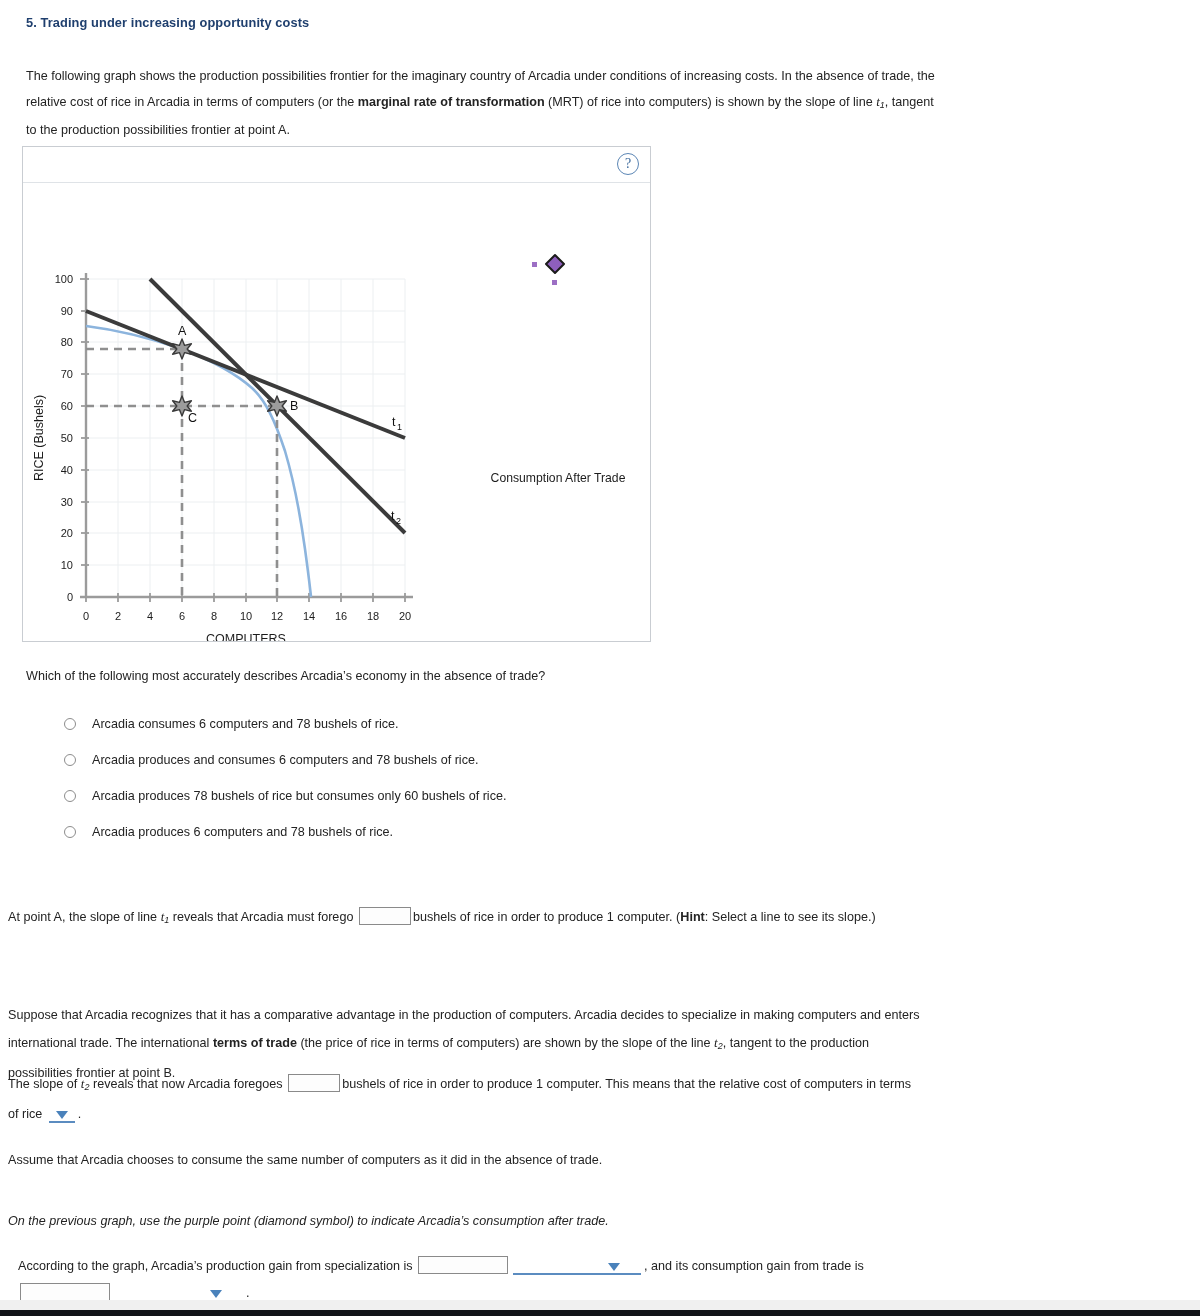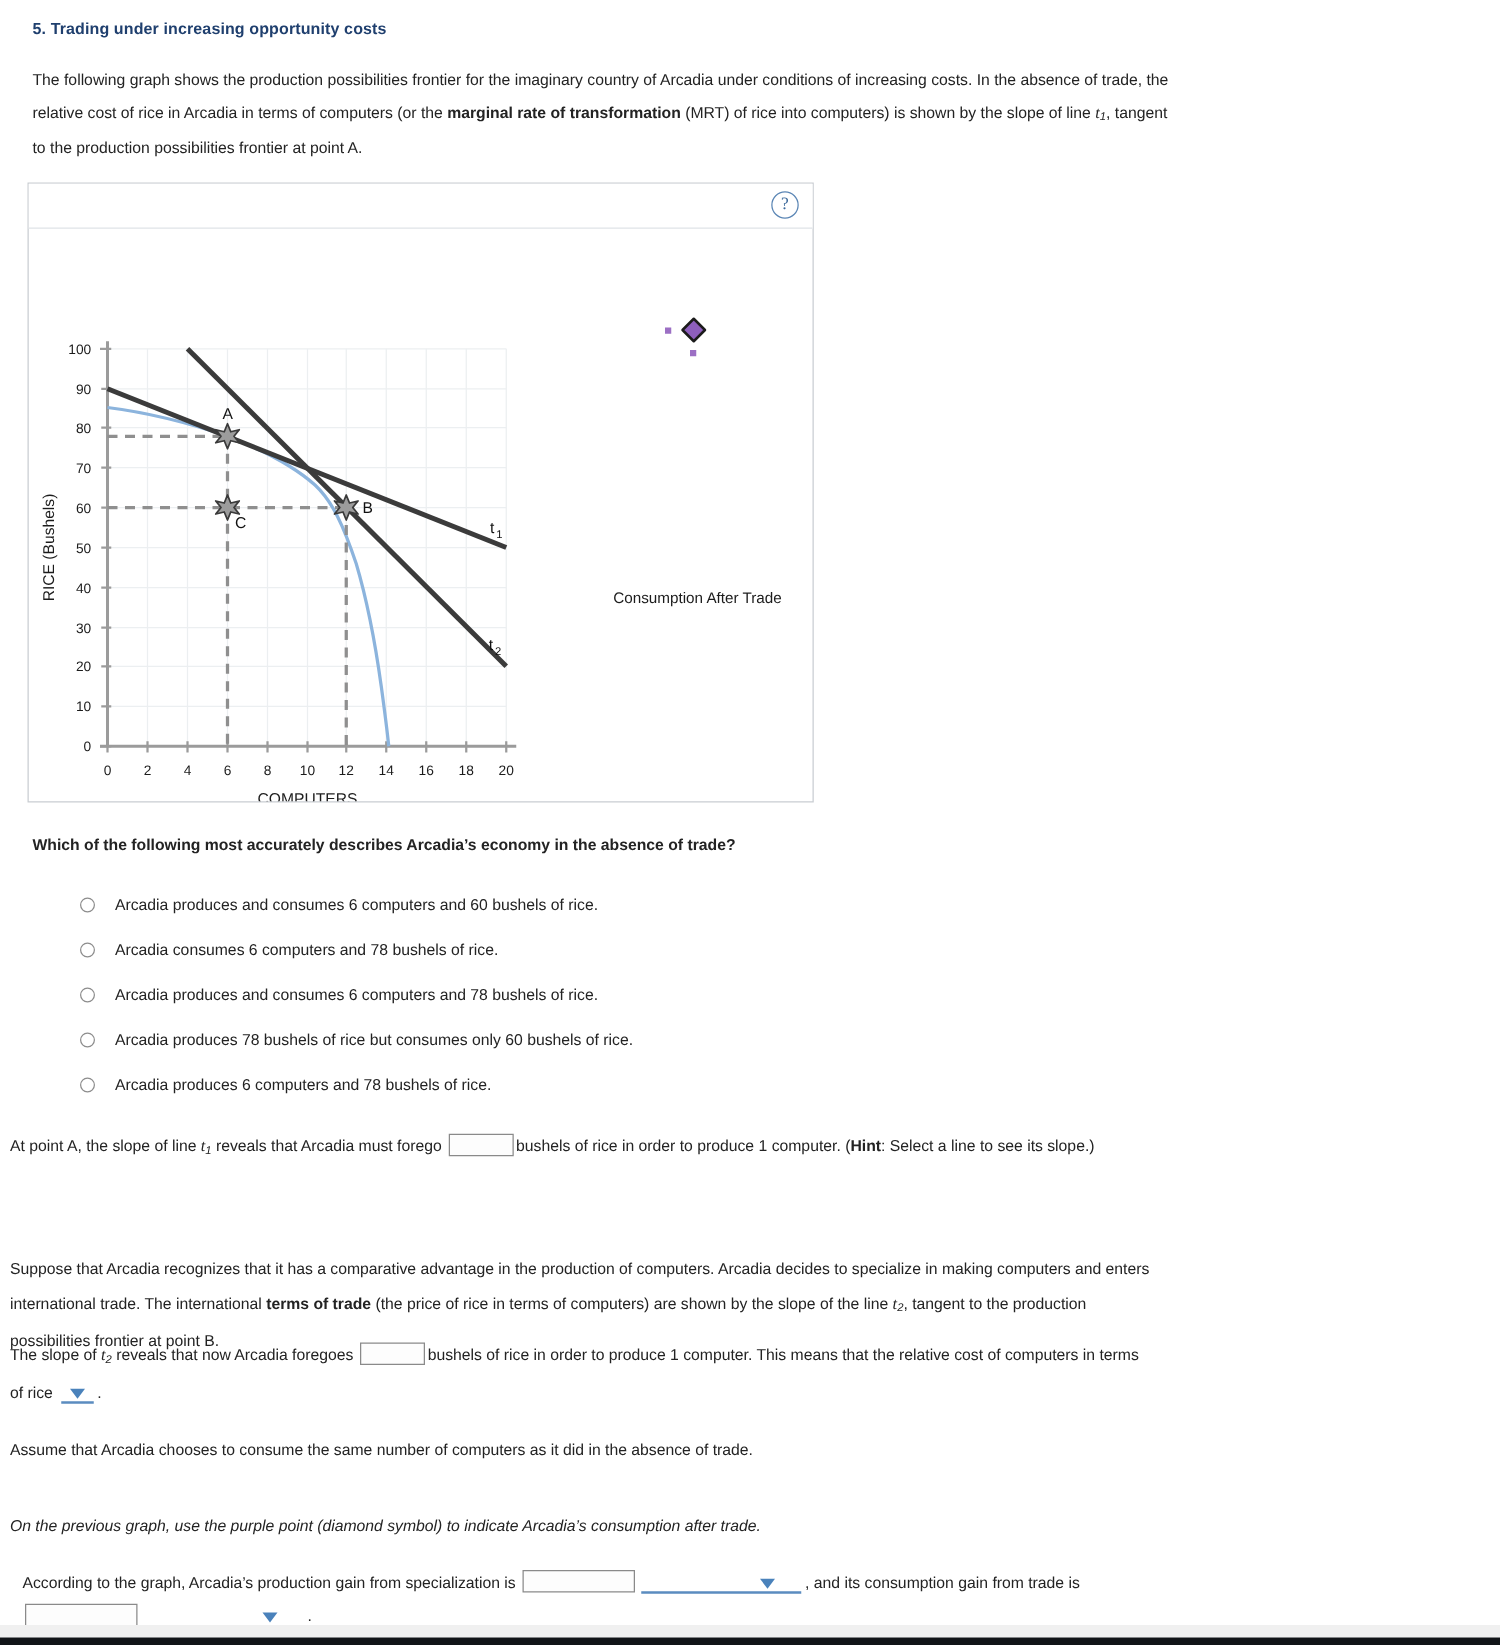--- a/index.html
+++ b/index.html
@@ -31,21 +31,21 @@
     top: 15px;
     font-size: 12.8px;
     font-weight: bold;
     color: #1f3f6e;
     letter-spacing: 0.1px;
   }
 
   .intro {
     position: absolute;
     left: 26px;
-    top: 52px;
+    top: 64px;
     width: 912px;
     line-height: 25px;
     font-size: 12.6px;
     color: #232323;
   }
   .intro b { font-weight: bold; }
   .sub { font-size: 9px; vertical-align: -2px; font-style: italic;}
   .mvar { font-style: italic; font-family: "Liberation Serif", serif; font-size: 13px;}
 
   
@@ -104,21 +104,20 @@
     color: #1c1c1c;
   }
 
   
   .mc-question {
     position: absolute;
     left: 26px;
     top: 669px;
     font-size: 12.6px;
     color: #232323;
-    font-weight: bold;
   }
   .mc-options {
     position: absolute;
     left: 64px;
     top: 706px;
     width: 900px;
   }
   .mc-opt {
     display: flex;
     align-items: center;
@@ -372,24 +371,20 @@
 
       <div class="legend-label">Consumption After Trade</div>
     </div>
   </div>
 
   <div class="mc-question">Which of the following most accurately describes Arcadia’s economy in the absence of trade?</div>
 
   <div class="mc-options">
     <label class="mc-opt">
       <span class="radio"></span>
-      <span>Arcadia produces and consumes 6 computers and 60 bushels of rice.</span>
-    </label>
-    <label class="mc-opt">
-      <span class="radio"></span>
       <span>Arcadia consumes 6 computers and 78 bushels of rice.</span>
     </label>
     <label class="mc-opt">
       <span class="radio"></span>
       <span>Arcadia produces and consumes 6 computers and 78 bushels of rice.</span>
     </label>
     <label class="mc-opt">
       <span class="radio"></span>
       <span>Arcadia produces 78 bushels of rice but consumes only 60 bushels of rice.</span>
     </label>

